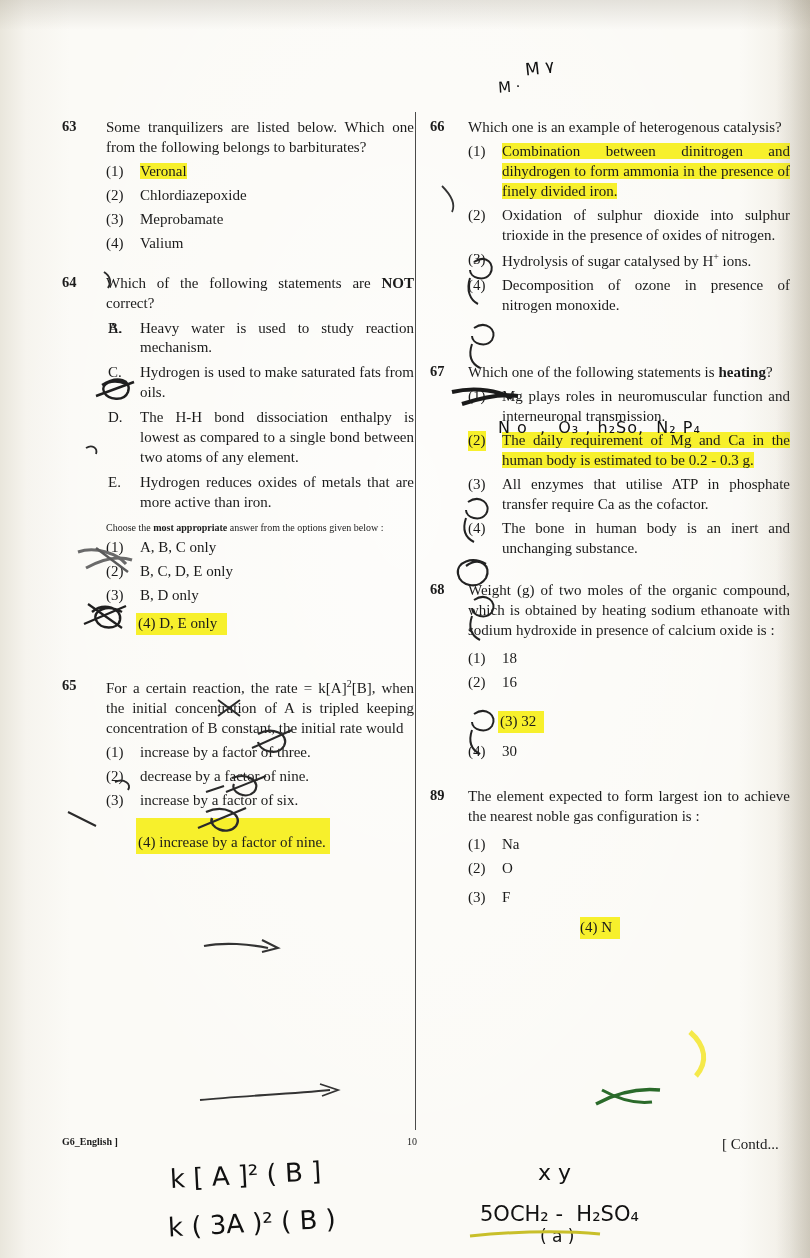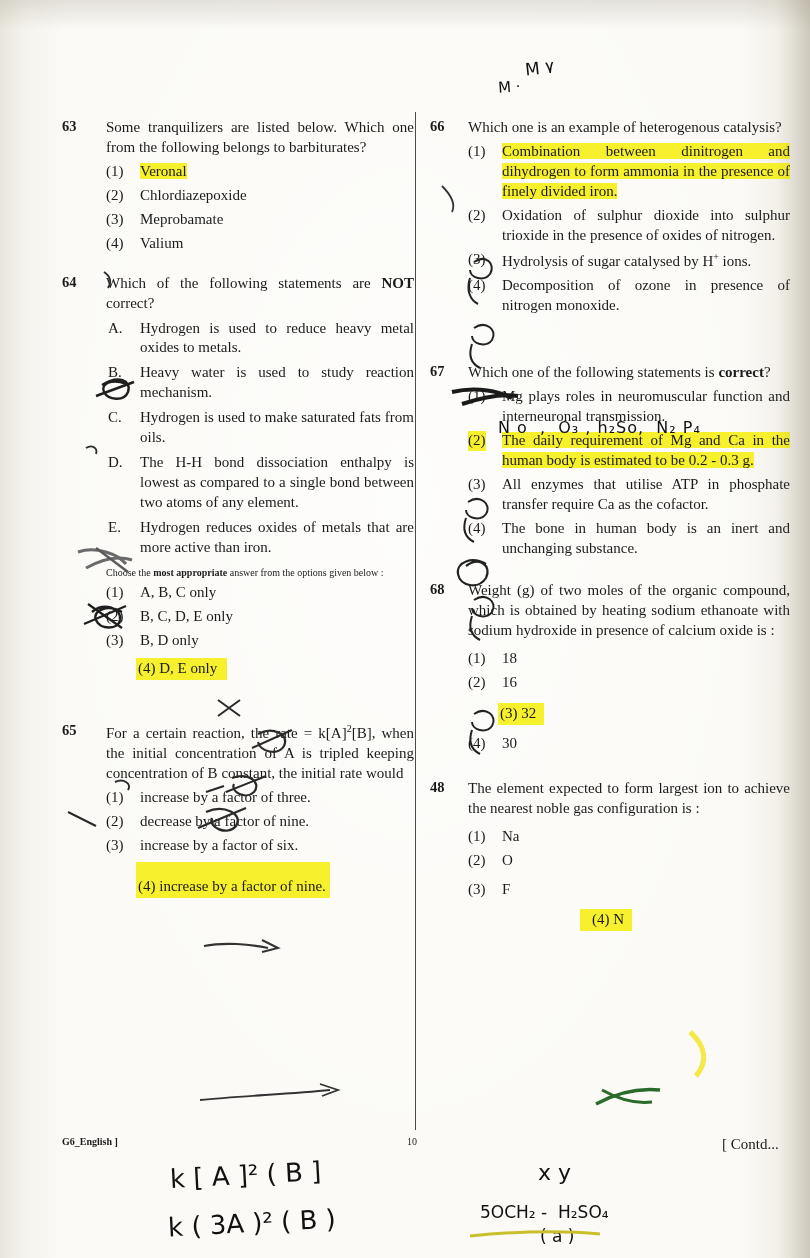--- a/index.html
+++ b/index.html
@@ -135,21 +135,20 @@
         </div>
       </div>
 
       <div class="q" style="margin-top:20px;">
         <div class="qnum">64</div>
         <div class="qbody">
           <div class="qtext">Which of the following statements are <b>NOT</b> correct?</div>
           <div class="opts">
             <div class="stmt">
               <span class="lbl">A.</span>
-              <span>Hydrogen is used to reduce heavy metal oxides to metals.</span>
             </div>
             <div class="stmt">
               <span class="lbl">B.</span>
               <span>Heavy water is used to study reaction mechanism.</span>
             </div>
             <div class="stmt">
               <span class="lbl">C.</span>
               <span>Hydrogen is used to make saturated fats from oils.</span>
             </div>
             <div class="stmt">
@@ -238,21 +237,21 @@
               <span>Decomposition of ozone in presence of nitrogen monoxide.</span>
             </div>
           </div>
           <div style="height:34px;"></div>
         </div>
       </div>
 
       <div class="q" style="margin-top:8px;">
         <div class="qnum">67</div>
         <div class="qbody" style="margin-left:38px;">
-          <div class="qtext">Which one of the following statements is <b>correct</b>?</div>
+          <div class="qtext">Which one of the following statements is <b>heating</b>?</div>
           <div class="opts">
             <div class="opt">
               <span class="lbl">(1)</span>
               <span>Mg plays roles in neuromuscular function and interneuronal transmission.</span>
             </div>
             <div class="opt">
               <span class="lbl hl">(2)</span>
               <span class="hl">The daily requirement of Mg and Ca in the human body is estimated to be 0.2 - 0.3 g.</span>
             </div>
             <div class="opt">
@@ -273,53 +272,53 @@
           <div class="qtext">Weight (g) of two moles of the organic compound, which is obtained by heating sodium ethanoate with sodium hydroxide in presence of calcium oxide is :</div>
           <div class="two-col-opts">
             <div class="opt">
               <span class="lbl">(1)</span>
               <span>18</span>
             </div>
             <div class="opt">
               <span class="lbl">(2)</span>
               <span>16</span>
             </div>
-            <div class="opt" style="margin-top:10px;">
+            <div class="opt" style="margin-top:18px;">
               <span class="hl" style="padding:1px 8px 1px 2px; display:inline-block; margin-left:-4px;">
                 <span>(3)</span>
                 <span>32</span>
               </span>
             </div>
             <div class="opt" style="margin-top:9px;">
               <span class="lbl">(4)</span>
               <span>30</span>
             </div>
           </div>
         </div>
       </div>
 
       <div class="q" style="margin-top:26px;">
-        <div class="qnum">48</div>
+        <div class="qnum">89</div>
         <div class="qbody" style="margin-left:38px;">
           <div class="qtext">The element expected to form largest ion to achieve the nearest noble gas configuration is :</div>
           <div class="two-col-opts">
             <div class="opt">
               <span class="lbl">(1)</span>
               <span>Na</span>
             </div>
             <div class="opt">
               <span class="lbl">(2)</span>
               <span>O</span>
             </div>
             <div class="opt" style="margin-top:9px;">
               <span class="lbl">(3)</span>
               <span>F</span>
             </div>
             <div class="opt" style="margin-top:9px; margin-left:78px;">
-              <span class="hl" style="padding:1px 8px 1px 12px; display:inline-block;">
+              <span class="hl" style="padding:1px 8px 1px 0; display:inline-block;">
                 <span>(4)</span>
                 <span>N</span>
               </span>
             </div>
           </div>
         </div>
       </div>
 
     </div>
 
@@ -332,21 +331,21 @@
   </div>
 
   <div class="hand" style="left:525px; top:58px; font-size:17px; transform:rotate(-6deg);">M ٧</div>
   <div class="hand" style="left:498px; top:78px; font-size:15px; transform:rotate(-4deg);">M ·</div>
 
   <div class="hand" style="left:498px; top:418px; font-size:16px; letter-spacing:1px;">N o  ,  O₃ , h₂So,  N₂ P₄</div>
 
   <div class="hand" style="left:170px; top:1160px; font-size:26px; transform:rotate(-3deg);">k [ A ]² ( B ]</div>
   <div class="hand" style="left:168px; top:1208px; font-size:26px; transform:rotate(-3deg);">k ( 3A )² ( B )</div>
   <div class="hand" style="left:538px; top:1160px; font-size:22px;">x y</div>
-  <div class="hand" style="left:480px; top:1202px; font-size:17px;">5OCH₂ -  H₂SO₄</div>
+  <div class="hand" style="left:480px; top:1202px; font-size:21px;">5OCH₂ -  H₂SO₄</div>
   <div class="hand" style="left:540px; top:1226px; font-size:17px;">( a )</div>
 
   <svg class="ink" viewBox="0 0 810 1258">
 
     <path d="M104 272 C 110 276, 112 282, 108 288" stroke="#2a2a2a" stroke-width="2" fill="none"></path>
     <path d="M102 385 C 118 375, 132 380, 128 392 C 124 402, 108 400, 104 392 C 100 384, 112 378, 126 384" stroke="#1f1f1f" stroke-width="2.4" fill="none"></path>
     <path d="M96 396 L 134 382" stroke="#1f1f1f" stroke-width="2.4" fill="none"></path>
     <path d="M86 448 C 92 444, 98 448, 96 454" stroke="#2a2a2a" stroke-width="1.8" fill="none"></path>
     <path d="M78 552 C 96 546, 118 554, 126 564" stroke="#6a6a6a" stroke-width="3" fill="none"></path>
     <path d="M86 568 C 104 558, 120 556, 132 560" stroke="#6a6a6a" stroke-width="3" fill="none"></path>

